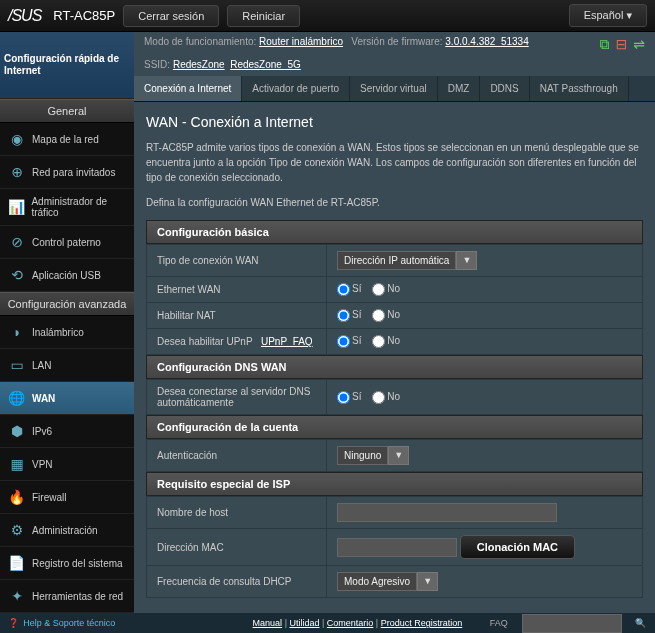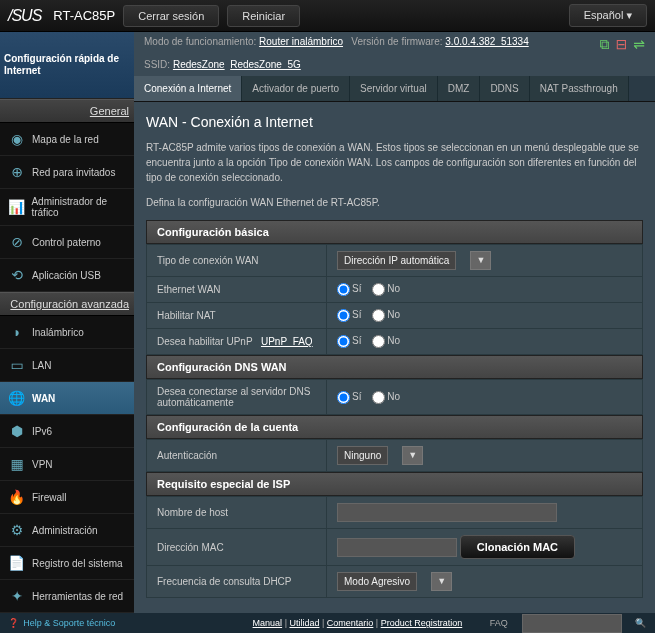--- a/index.html
+++ b/index.html
@@ -6,21 +6,21 @@
 body { background: #2a3a45; color: #ccc; font-size: 11px; width: 655px; height: 633px; overflow: hidden; }
 .topbar { display: flex; align-items: center; height: 32px; background: linear-gradient(#222, #111); border-bottom: 1px solid #000; padding: 0 8px; gap: 8px; }
 .logo { color: #fff; font-weight: normal; font-size: 16px; font-style: italic; letter-spacing: -1px; }
 .model { color: #fff; font-size: 13px; margin-left: 4px; }
 .topbtn { background: linear-gradient(#333, #222); color: #ddd; border: 1px solid #444; padding: 4px 14px; font-size: 11px; cursor: pointer; border-radius: 3px; }
 .spacer { flex: 1; }
 .container { display: flex; height: calc(100% - 32px - 20px); }
 .sidebar { width: 134px; background: #111; overflow-y: auto; }
 .side-btn { display: flex; align-items: center; gap: 6px; padding: 7px 8px; color: #ccc; cursor: pointer; border-bottom: 1px solid #222; font-size: 10px; }
 .side-btn.quick { background: linear-gradient(#2a4a6a, #1a3a5a); color: #fff; font-weight: bold; justify-content: center; padding: 21px 4px; line-height: 1.2; }
-.side-section { background: linear-gradient(#444, #333); color: #ddd; text-align: right; padding: 5px; font-size: 11px; border-top: 1px solid #555; border-bottom: 1px solid #000; text-decoration: underline; }
+.side-section { background: linear-gradient(#444, #333); color: #ddd; text-align: center; padding: 5px; font-size: 11px; border-top: 1px solid #555; border-bottom: 1px solid #000; }
 .side-btn.active { background: linear-gradient(#3a6a8a, #2a5a7a); color: #fff; font-weight: bold; }
 .side-icon { width: 18px; height: 18px; display: inline-flex; align-items: center; justify-content: center; font-size: 14px; color: #6ab; }
 .main { flex: 1; background: #3a4a55; overflow-y: auto; padding: 0; }
 .info-line { padding: 4px 10px; font-size: 10px; color: #aaa; display: flex; justify-content: space-between; align-items: flex-start; }
 .info-line a { color: #fff; text-decoration: underline; }
 .status-icons { display: flex; gap: 6px; color: #6c6; font-size: 14px; }
 .ssid-line { padding: 2px 10px 6px; font-size: 10px; color: #aaa; }
 .tabs { display: flex; background: #2a3a45; border-bottom: 1px solid #111; }
 .tab { padding: 7px 10px; font-size: 10px; color: #bbb; cursor: pointer; background: #2a3a40; border-right: 1px solid #1a2a30; }
 .tab.active { background: #4a5a65; color: #fff; }
@@ -34,21 +34,21 @@
 .select { background: #444; color: #eee; border: 1px solid #666; padding: 3px 6px; font-size: 10px; }
 .select-arrow { background: #666; color: #ddd; padding: 3px 5px; border: 1px solid #777; font-size: 9px; }
 input[type=text] { background: #555; border: 1px solid #666; color: #eee; padding: 3px; width: 220px; font-size: 10px; }
 .radio-group label { margin-right: 8px; font-size: 10px; }
 .radio-group input { margin-right: 2px; vertical-align: middle; }
 .btn { background: linear-gradient(#333, #111); color: #fff; border: 1px solid #555; padding: 5px 16px; font-size: 11px; font-weight: bold; border-radius: 4px; cursor: pointer; }
 .footer { height: 20px; background: #1a2a35; display: flex; align-items: center; padding: 0 8px; font-size: 9px; color: #aaa; gap: 10px; }
 .footer a { color: #fff; text-decoration: underline; }
 .help { color: #5bd; display: flex; align-items: center; gap: 4px; }
 a.inline { color: #fff; text-decoration: underline; }
-.dropdown-group { display: inline-flex; align-items: stretch; gap: 14px; }
+.dropdown-group { display: inline-flex; align-items: stretch; }
 </style>
 </head>
 <body>
 
 <div class="topbar">
   <span class="logo">/SUS</span>
   <span class="model">RT-AC85P</span>
   <button class="topbtn">Cerrar sesión</button>
   <button class="topbtn">Reiniciar</button>
   <div class="spacer"></div>

